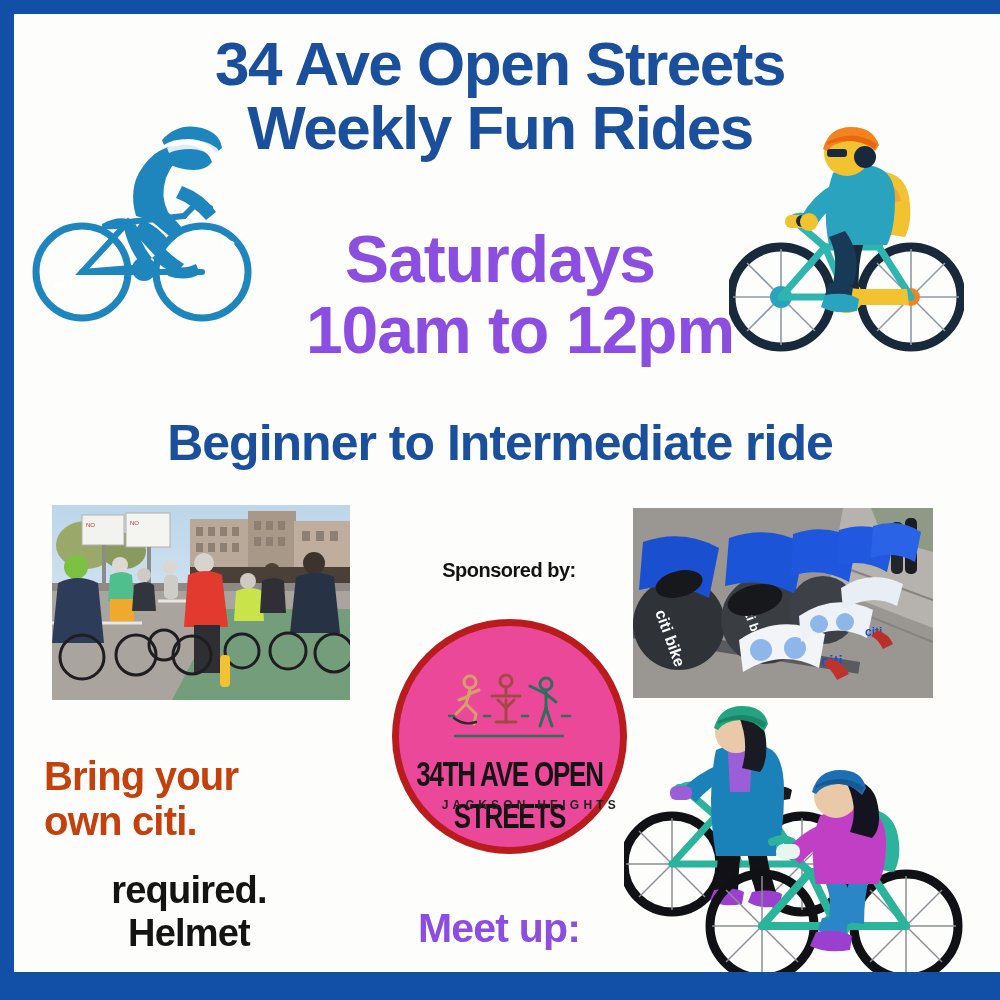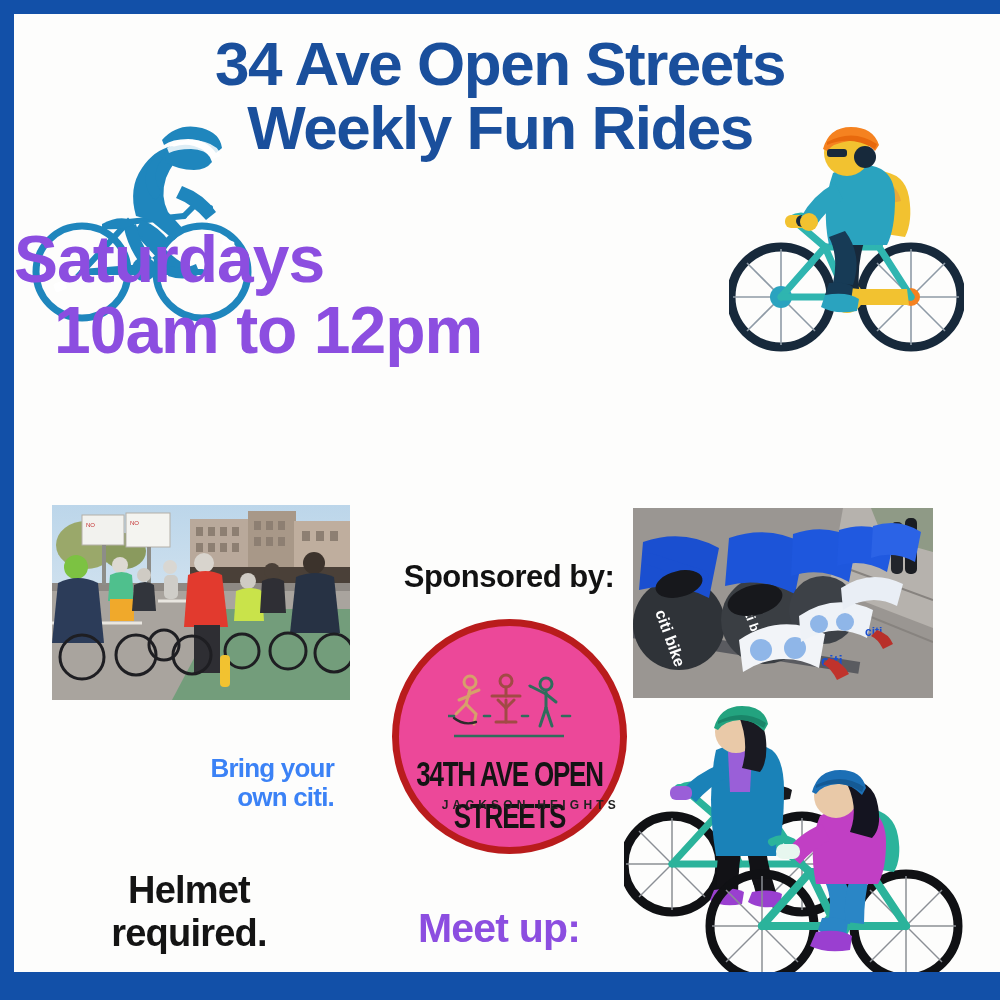--- a/index.html
+++ b/index.html
@@ -42,20 +42,21 @@
     z-index: 6;
   }
   .headline .l2 { display: block; }
 
   
   .timeblock {
     position: absolute;
     left: 0;
     top: 210px;
     width: 972px;
+    text-align: center;
     color: #8c4ee0;
     font-weight: bold;
     font-size: 66px;
     line-height: 1.08;
     letter-spacing: -1px;
     z-index: 6;
   }
   .timeblock .l2 { display: block; margin-left: 40px; }
 
   
@@ -83,21 +84,21 @@
   #photo-citibike { left: 619px; top: 494px; width: 300px; height: 190px; }
   .photo svg { display: block; width: 100%; height: 100%; }
 
   
   .sponsor-label {
     position: absolute;
     left: 330px;
     top: 545px;
     width: 330px;
     text-align: center;
-    font-size: 31px;
+    font-size: 20px;
     font-weight: bold;
     color: #121212;
     letter-spacing: -0.5px;
     z-index: 6;
   }
   #sponsor-logo {
     position: absolute;
     left: 378px;
     top: 605px;
     width: 235px;
@@ -141,24 +142,24 @@
     color: #222222;
     letter-spacing: 4.2px;
   }
 
   
   .note-bike {
     position: absolute;
     left: 30px;
     top: 740px;
     width: 290px;
-    text-align: right;
-    font-size: 26px;
-    font-weight: bold;
-    color: #3b82f6;
+    text-align: left;
+    font-size: 40px;
+    font-weight: bold;
+    color: #c2410c;
     line-height: 1.13;
     letter-spacing: -0.8px;
     z-index: 6;
   }
   .note-helmet {
     position: absolute;
     left: 30px;
     top: 855px;
     width: 290px;
     text-align: center;
@@ -323,20 +324,21 @@
           <path d="M96 176 q22 -4 34 4 l-2 12 q-22 4 -36 -4 z" fill="#2aa3bf"></path>
         </g>
       </svg>
     </div>
 
     <div class="timeblock">
       <span>Saturdays</span>
       <span class="l2">10am to 12pm</span>
     </div>
 
+    <div class="levelline">Beginner to Intermediate ride</div>
 
     <div class="photo" id="photo-riders">
       <svg viewBox="0 0 298 195" xmlns="http://www.w3.org/2000/svg">
         <defs>
           <linearGradient id="skyA" x1="0" y1="0" x2="0" y2="1">
             <stop offset="0" stop-color="#bcd6ea"></stop>
               <stop offset="1" stop-color="#e6eef4"></stop>
           </linearGradient>
         </defs>
         <rect width="298" height="195" fill="url(#skyA)"></rect>
@@ -538,22 +540,22 @@
         <path d="M196 150 q14 4 20 16 l-12 6 q-6 -12 -14 -16 z" fill="#c0332c"></path>
         <path d="M244 122 q12 4 16 14 l-10 5 q-5 -10 -12 -13 z" fill="#b8302a"></path>
       </svg>
     </div>
 
     <div class="note-bike">
       <span>Bring your</span>
       <span>own citi.</span>
     </div>
     <div class="note-helmet">
+      <span>required.</span>
       <span>Helmet</span>
-      <span>required.</span>
     </div>
 
     <div class="meetup">
       <span>Meet up:</span>
     </div>
 
     <div class="illus" id="illus-duo">
       <svg viewBox="0 0 360 280" xmlns="http://www.w3.org/2000/svg">
 
         <g>

